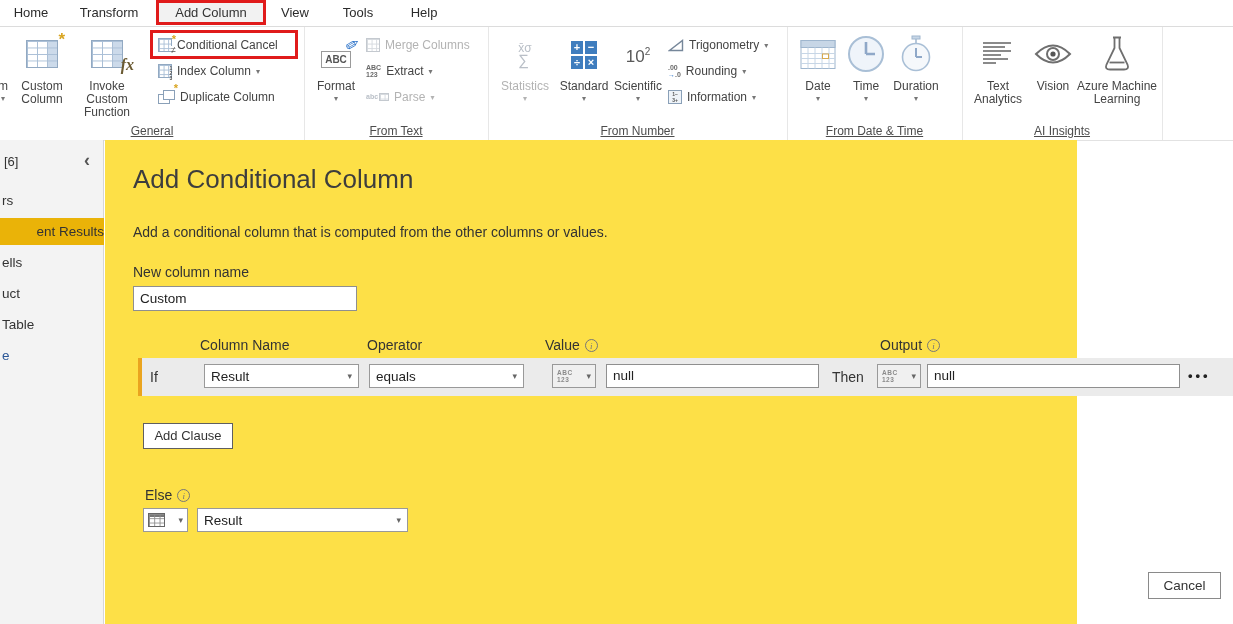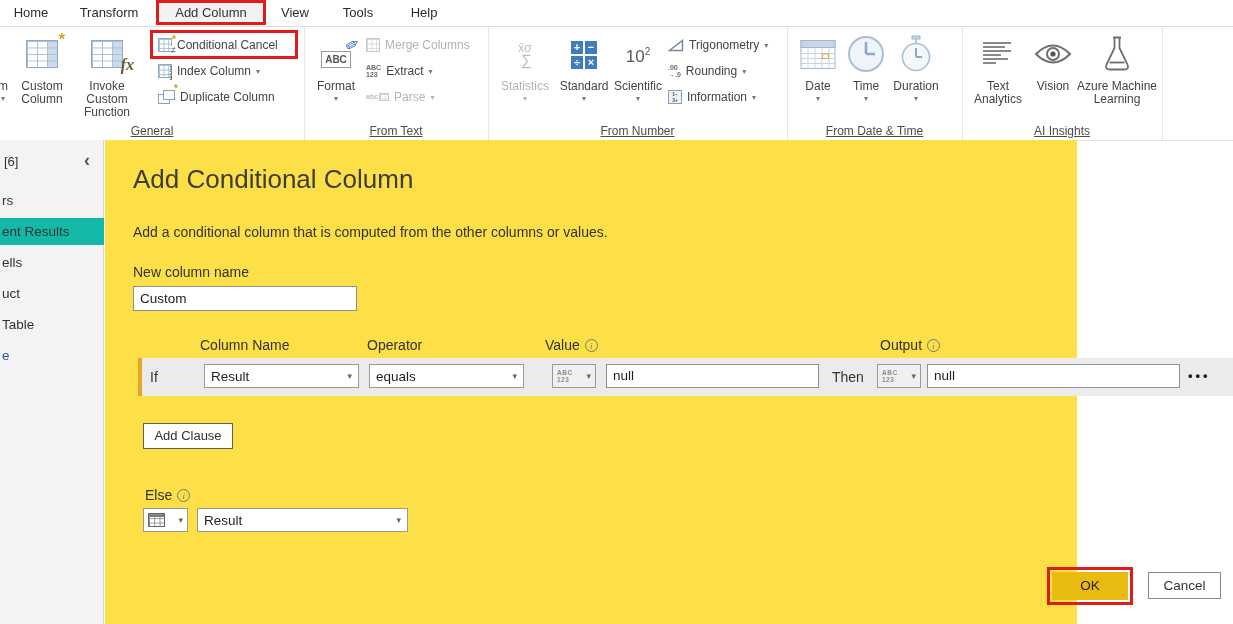--- a/index.html
+++ b/index.html
@@ -44,39 +44,39 @@
     writing-mode:vertical-lr;text-orientation:upright;letter-spacing:-1px;}
   .dup-ico{position:relative;display:inline-block;width:17px;height:14px;}
   .dup-ico i{position:absolute;left:0;top:4px;width:10px;height:8px;border:1px solid #8aa0b8;background:#fff;}
   .dup-ico em{position:absolute;left:5px;top:0;width:10px;height:8px;border:1px solid #8aa0b8;background:#fff;font-style:normal;}
   .dup-ico .sparkle{font-size:11px;top:-8px;right:-3px;}
   .format-ico{position:relative;display:inline-block;margin-top:10px;}
   .format-abc{border:1px solid #9a9a9a;font-size:10px;font-weight:bold;color:#555;padding:2px 3px;background:#fff;}
   .pencil{position:absolute;top:-15px;right:-9px;color:#2e74c9;font-size:16px;display:inline-block;transform:rotate(-75deg);}
   .stack-ico{font-size:7px;line-height:7.5px;font-weight:bold;color:#6a6a6a;text-align:left;}
   .stack-ico.gray{color:#b9bfc7;}
-  .stat-ico{font-size:12px;line-height:12px;color:#b9bfc7;text-align:right;}
+  .stat-ico{font-size:12px;line-height:12px;color:#b9bfc7;text-align:left;}
   .std-ico{width:26px;height:26px;display:grid;grid-template-columns:1fr 1fr;grid-template-rows:1fr 1fr;gap:2px;}
   .std-ico span{background:#3f7dbe;color:#fff;font-size:11px;font-weight:bold;display:flex;align-items:center;justify-content:center;}
   .sci-ico{font-size:17px;color:#5a5a5a;}
   .sci-ico sup{font-size:10px;}
   .round-arrow{color:#2e74c9;}
   .info-grid{display:inline-block;width:14px;height:14px;border:1px solid #8aa0b8;box-sizing:border-box;
     font-size:5px;line-height:6px;color:#555;text-align:center;font-weight:bold;background:#eef3f8;}
   .mini-tbl.dark{width:17px;height:14px;border-color:#666;
     background-image:linear-gradient(#8c8c8c 1px,transparent 1px),linear-gradient(90deg,#8c8c8c 1px,transparent 1px),
     linear-gradient(#777 3px,transparent 3px);background-size:5.3px 4.3px,5.3px 4.3px,100% 100%;}
   
   .content{position:absolute;top:140px;left:0;width:1233px;height:484px;}
   .sidebar{position:absolute;left:0;top:0;width:104px;height:484px;background:#f3f3f3;border-right:1px solid #d6d6d6;box-sizing:border-box;}
   .sb-header{position:absolute;left:4px;top:14px;font-size:13px;color:#333;}
   .sb-collapse{position:absolute;left:84px;top:10px;font-size:18px;font-weight:bold;color:#555;cursor:pointer;}
   .sb-item{position:absolute;left:0;width:104px;height:27px;line-height:27px;font-size:13.5px;color:#333;
     padding-left:2px;box-sizing:border-box;cursor:pointer;white-space:nowrap;overflow:hidden;}
-  .sb-item.selected{background:#14b8a6;}
+  .sb-item.selected{background:#eab308;text-align:right;}
   .sb-item.frag{color:#2b5797;}
   .dialog{position:absolute;left:105px;top:0;width:972px;height:484px;background:#fde047;}
   .dlg-title{position:absolute;left:28px;top:24px;font-size:26px;font-weight:300;color:#3d3d3d;}
   .dlg-desc{position:absolute;left:28px;top:84px;font-size:14px;color:#333;}
   .fld-label{position:absolute;font-size:14px;color:#333;}
   .txt-input{position:absolute;background:#fff;border:1px solid #8f8f8f;font-size:13.5px;color:#222;
     padding:0 6px;box-sizing:border-box;font-family:"Liberation Sans",sans-serif;}
   .hdr{position:absolute;top:197px;font-size:14px;color:#333;white-space:nowrap;}
   .inf{display:inline-block;width:13px;height:13px;border:1px solid #777;border-radius:50%;font-size:9px;
     line-height:12px;text-align:center;color:#777;vertical-align:1px;margin-left:5px;cursor:pointer;
@@ -392,18 +392,15 @@
     </div>
     <div class="else-type">
       <span class="mini-tbl dark"></span>
       <span class="chev">▾</span>
     </div>
     <div class="pq-select" style="left:92px;top:368px;width:211px">
       <span>Result</span>
         <span class="chev">▾</span>
     </div>
 
-    <div class="ok-redbox">
-      <div class="ok-btn">OK</div>
-    </div>
     <div class="cancel-btn">Cancel</div>
   </div>
 </div>
 
 </body></html>

